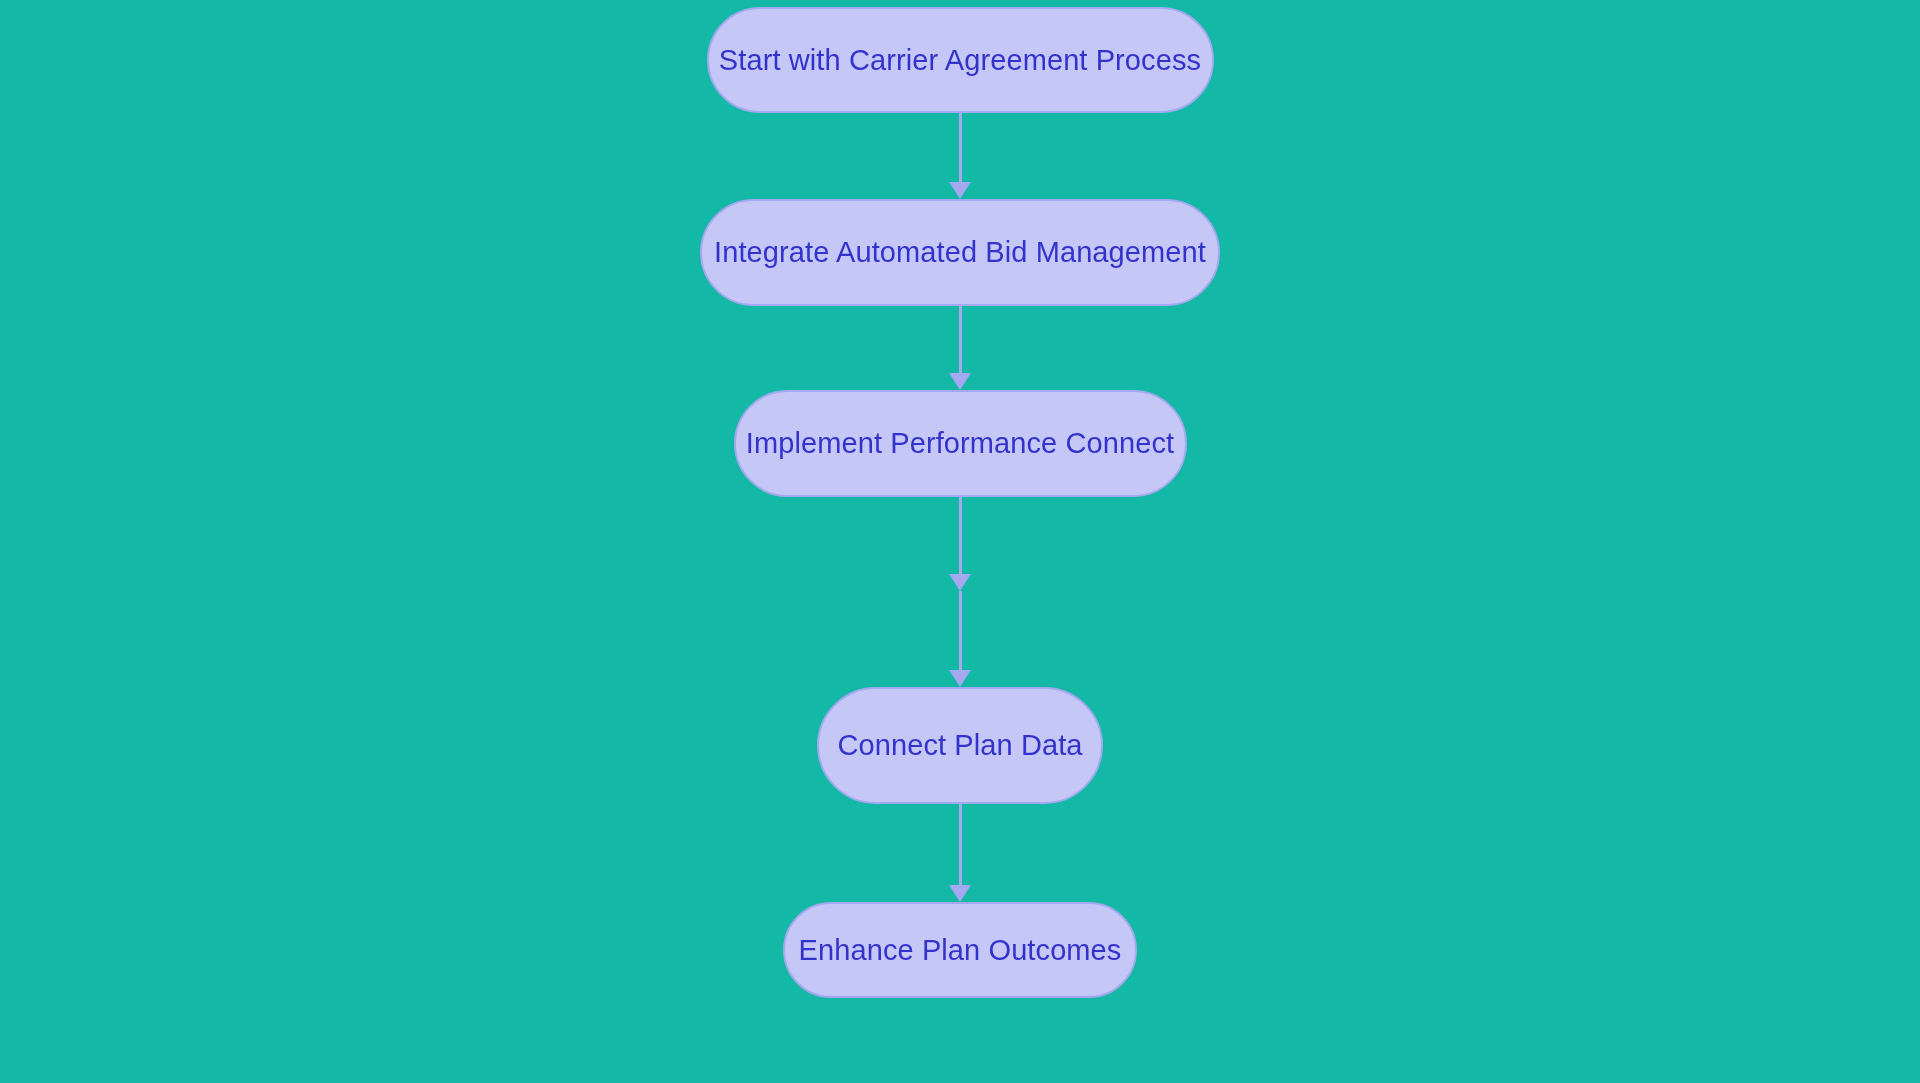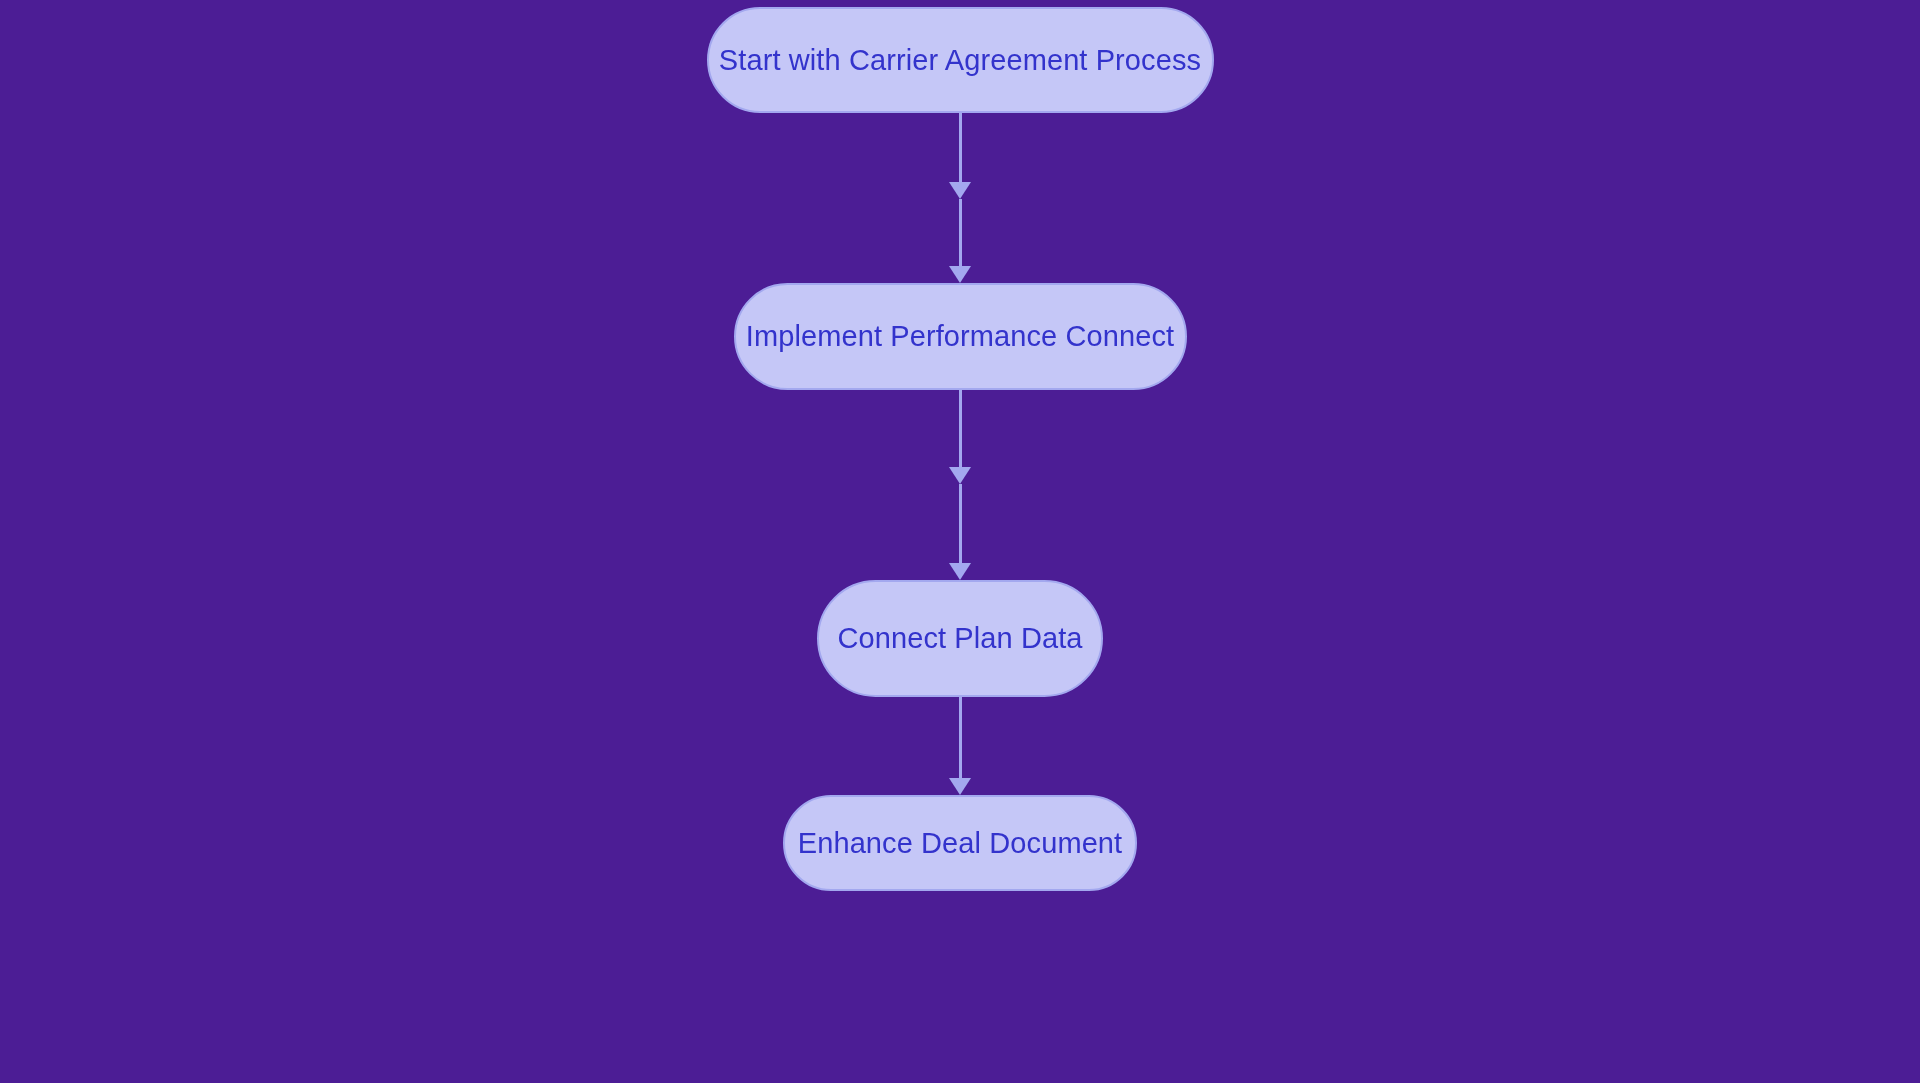--- a/index.html
+++ b/index.html
@@ -8,21 +8,21 @@
     padding: 0;
     background: #ffffff;
   }
   body {
     font-family: "Liberation Sans", sans-serif;
   }
   #flowchart-canvas {
     position: relative;
     width: 1920px;
     height: 1083px;
-    background: #4c1d95;
+    background: #14b8a6;
     overflow: hidden;
   }
   #flow-column {
     position: absolute;
     left: 0;
     top: 0;
     width: 1920px;
     height: 1083px;
     display: flex;
     flex-direction: column;
@@ -95,20 +95,23 @@
 
     <div class="flow-node node-size-1">
       <span class="node-label">Start with Carrier Agreement Process</span>
     </div>
 
     <div class="connector gap-1">
       <div class="connector-line"></div>
       <div class="connector-arrowhead"></div>
     </div>
 
+    <div class="flow-node node-size-2">
+      <span class="node-label">Integrate Automated Bid Management</span>
+    </div>
 
     <div class="connector gap-2">
       <div class="connector-line"></div>
       <div class="connector-arrowhead"></div>
     </div>
 
     <div class="flow-node node-size-3">
       <span class="node-label">Implement Performance Connect</span>
     </div>
 
@@ -126,17 +129,17 @@
     <div class="flow-node node-size-5">
       <span class="node-label">Connect Plan Data</span>
     </div>
 
     <div class="connector gap-5">
       <div class="connector-line"></div>
       <div class="connector-arrowhead"></div>
     </div>
 
     <div class="flow-node node-size-6">
-      <span class="node-label">Enhance Deal Document</span>
+      <span class="node-label">Enhance Plan Outcomes</span>
     </div>
 
   </div>
 </div>
 
 </body></html>

